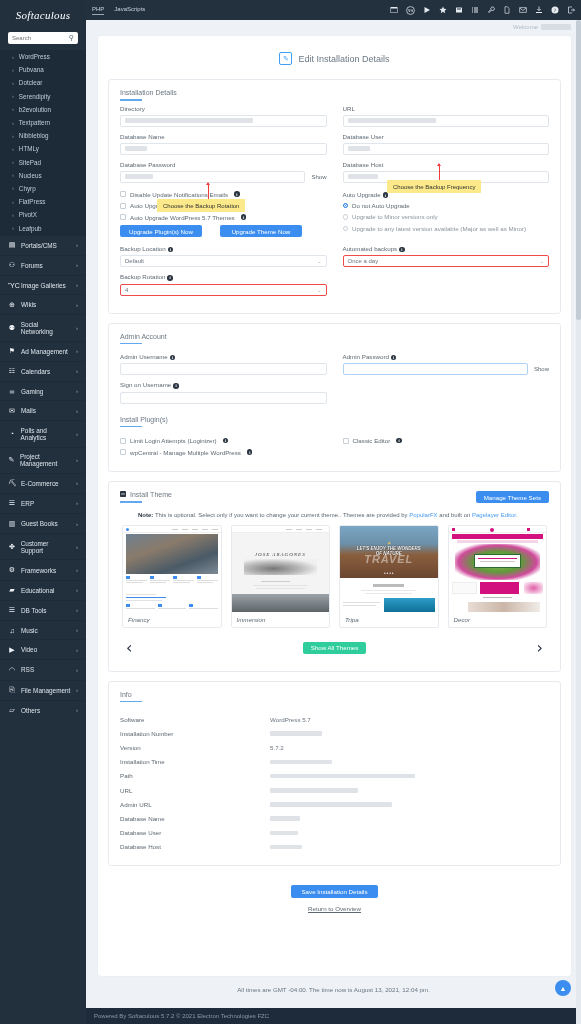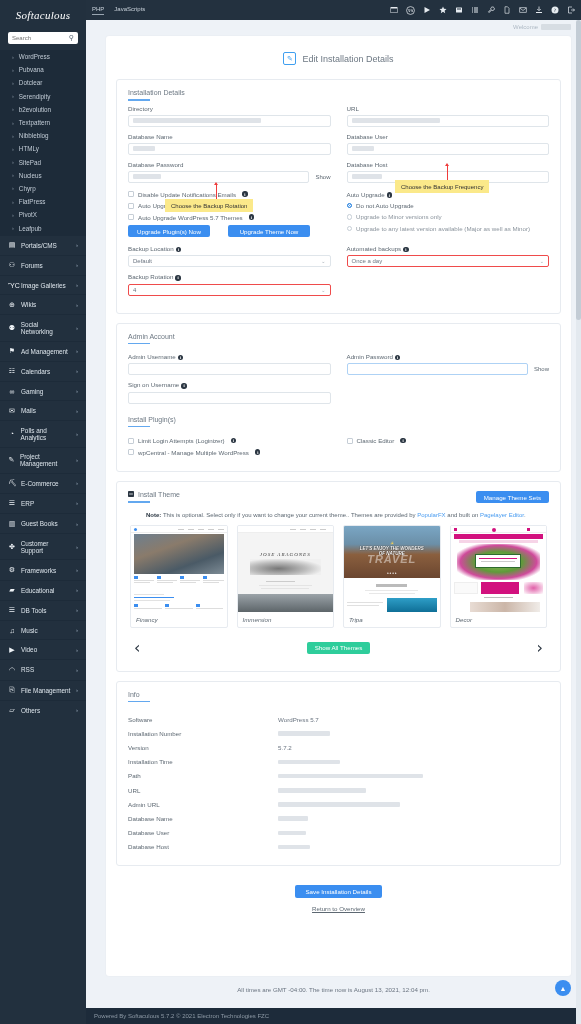--- a/index.html
+++ b/index.html
@@ -61,21 +61,21 @@
   .nav-item .nicon { width: 8px; text-align: center; font-size: 7px; color: #eef2f6; }
   .nav-item .chev { margin-left: auto; font-size: 6px; color: #9fb0c0; }
   
   .main {
     position: absolute; top: 20px; left: 86px; width: 495px; height: 1004px;
     background: #eef2f7; overflow: hidden;
   }
   .welcome { text-align: right; padding: 4px 10px 0 0; font-size: 6px; color: #aeb9c4; }
   .welcome .blur { display:inline-block; width:30px; height:6px; background:#d7dde3; vertical-align:-1px; margin-left:3px; border-radius:1px;}
   .content-card {
-    margin: 6px 10px 0 20px; background: #fff; border-radius: 3px;
+    margin: 6px 10px 0 12px; background: #fff; border-radius: 3px;
     padding: 10px 10px 14px 10px; min-height: 940px;
     box-shadow: 0 0 2px rgba(0,0,0,.05);
   }
   .page-title {
     display: flex; align-items: center; justify-content: center; gap: 6px;
     color: #6d7883; font-size: 9px; padding: 6px 0 14px 0;
   }
   .page-title .ico {
     width: 13px; height: 13px; border: 1.2px solid #3f9ff0; border-radius: 2px;
     display: flex; align-items: center; justify-content: center; color: #3f9ff0; font-size: 7px;

